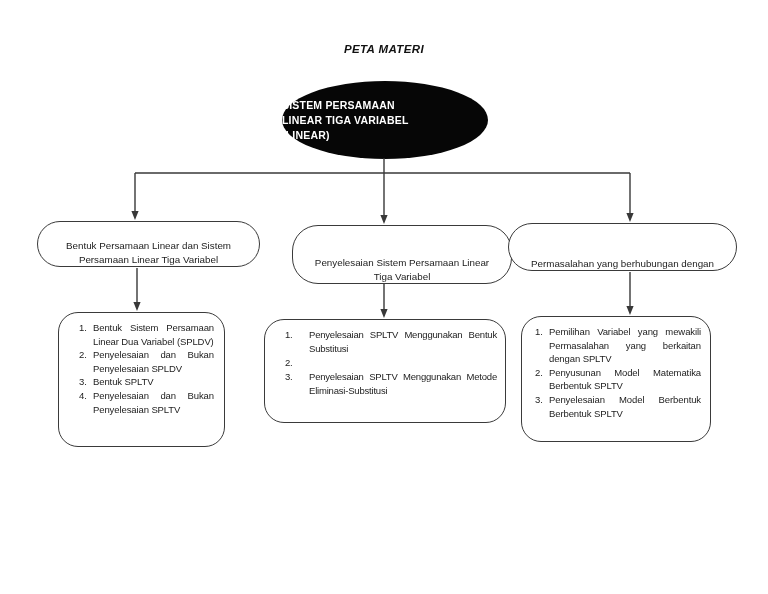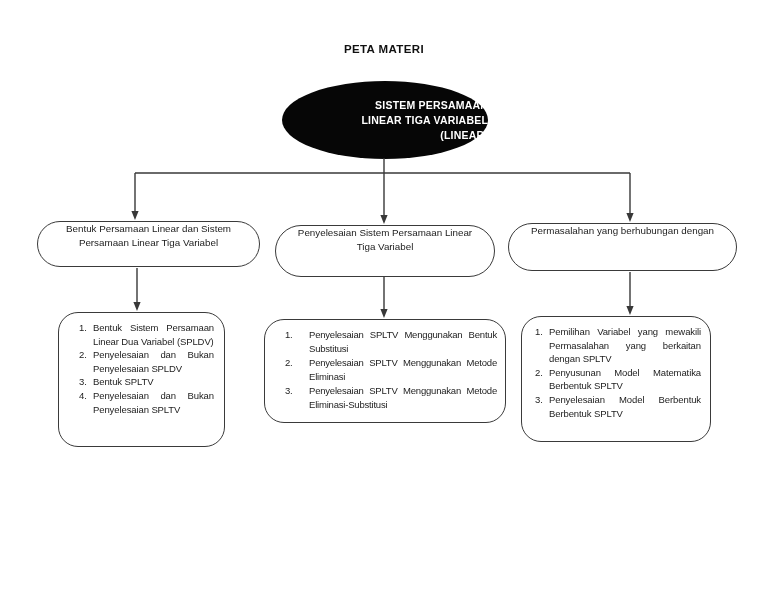--- a/index.html
+++ b/index.html
@@ -13,43 +13,43 @@
     font-family:"Liberation Sans", sans-serif;
     color:var(--text);
     position:relative;
     overflow:hidden;
   }
   .canvas{position:absolute; left:0; top:0; width:768px; height:594px;}
 
   .page-title{
     position:absolute; left:0; top:43px; width:768px;
     text-align:center; font-weight:bold; font-size:11.5px;
-    letter-spacing:0.4px; color:#111;
+    letter-spacing:0.4px; color:#111;font-style:italic;
   }
 
   .root-node{
     position:absolute; left:282px; top:81px; width:206px; height:78px;
     background:var(--root-fill); border-radius:50%;
-    display:flex; flex-direction:column; align-items:flex-end; justify-content:center;
+    display:flex; flex-direction:column; align-items:flex-start; justify-content:center;
     color:var(--root-text); font-weight:bold; font-size:10.5px;
     line-height:15px; text-align:center; letter-spacing:0.2px;
   }
 
   svg.connectors{position:absolute; left:0; top:0; pointer-events:none;}
   svg.connectors path{stroke:var(--line); stroke-width:1.4; fill:none;}
   svg.connectors polygon{fill:var(--line); stroke:none;}
 
   .stadium{
     position:absolute; background:#fff;
     border:1.5px solid var(--border); border-radius:26px;
-    display:flex; flex-direction:column; align-items:center; justify-content:flex-start;
+    display:flex; flex-direction:column; align-items:center; justify-content:flex-end;
     text-align:center; font-size:9.8px; line-height:13.5px; color:var(--text);
   }
   .stadium-1{left:37px;  top:221px; width:223px; height:46px;}
-  .stadium-2{left:275px; top:225px; width:220px; height:52px;}
+  .stadium-2{left:292px; top:225px; width:220px; height:59px;}
   .stadium-3{left:508px; top:223px; width:229px; height:48px;}
 
   .detail-box{
     position:absolute; background:#fff;
     border:1.6px solid var(--border); border-radius:20px;
     font-size:9.5px; line-height:13.6px; color:var(--text);
     letter-spacing:-0.1px;
   }
   .box-1{left:58px;  top:312px; width:167px; height:135px; padding:8px 10px 6px 20px;}
   .box-2{left:264px; top:319px; width:242px; height:104px; padding:8px 8px  6px 20px; letter-spacing:-0.2px; line-height:14px;}
@@ -131,21 +131,20 @@
     </div>
   </div>
 
   <div class="detail-box box-2">
     <div class="li-row">
       <span class="li-num">1.</span>
       <span class="li-text">Penyelesaian SPLTV Menggunakan Bentuk Substitusi</span>
     </div>
     <div class="li-row">
       <span class="li-num">2.</span>
-      <span class="li-text">Penyelesaian SPLTV Menggunakan Metode Eliminasi</span>
     </div>
     <div class="li-row">
       <span class="li-num">3.</span>
       <span class="li-text">Penyelesaian SPLTV Menggunakan Metode Eliminasi-Substitusi</span>
     </div>
   </div>
 
   <div class="detail-box box-3">
     <div class="li-row">
       <span class="li-num">1.</span>

